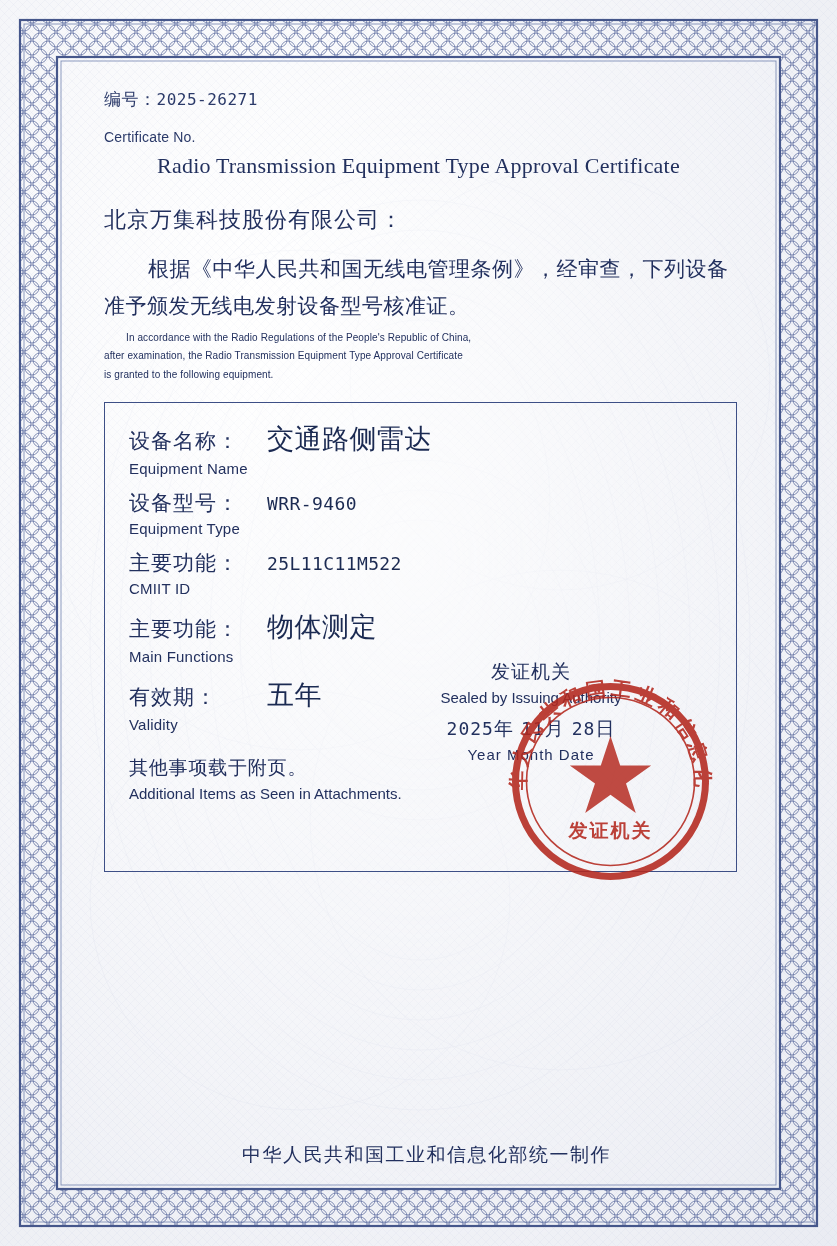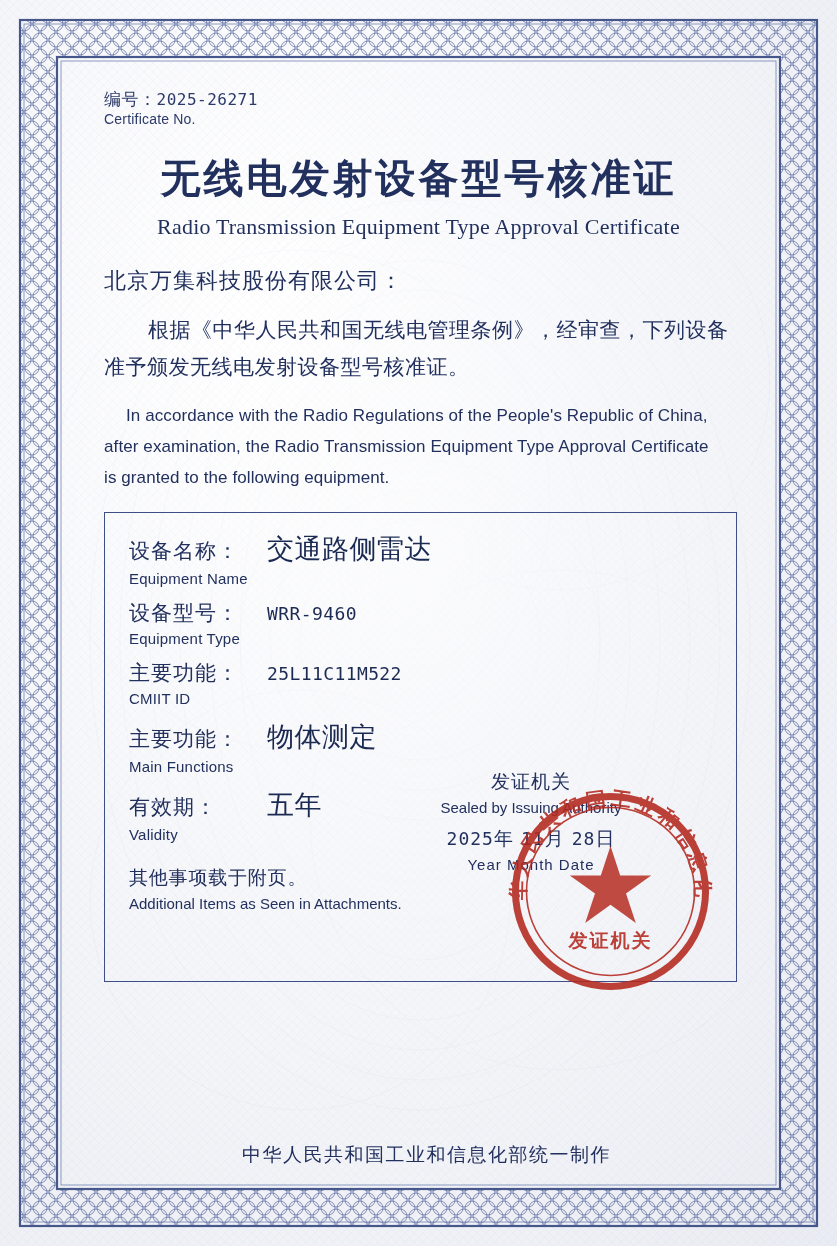--- a/index.html
+++ b/index.html
@@ -50,21 +50,21 @@
     font-family: "DejaVu Sans", sans-serif;
   }
   .cert-no .line1 .num {
     font-family: "DejaVu Sans Mono", monospace;
     font-size: 16px;
     letter-spacing: 0.5px;
   }
   .cert-no .line2 {
     font-size: 14px;
     color: #2b3a69;
-    margin-top: 0;
+    margin-top: 18px;
     letter-spacing: 0.2px;
   }
 
   .title-cn {
     text-align: center;
     font-family: "DejaVu Sans", sans-serif;
     font-weight: bold;
     font-size: 40px;
     letter-spacing: 3px;
     color: #22305e;
@@ -94,24 +94,24 @@
     margin-right: 14px;
     font-family: "DejaVu Sans", sans-serif;
     font-size: 21px;
     line-height: 1.75;
     color: #22305e;
     text-indent: 44px;
     letter-spacing: 0.5px;
   }
 
   .para-en {
-    margin-top: 14px;
+    margin-top: 4px;
     margin-left: 18px;
     margin-right: 6px;
-    font-size: 17px;
+    font-size: 10px;
     line-height: 1.85;
     color: #22305e;
     letter-spacing: 0.1px;
   }
   .para-en .indent { padding-left: 22px; }
 
   .info-box {
     position: relative;
     margin: 18px 14px 0 18px;
     border: 1.5px solid #3d4f86;
@@ -282,21 +282,20 @@
 
   <div class="content">
 
     <div class="cert-no">
       <div class="line1">
         <span>编号：</span><span class="num">2025-26271</span>
       </div>
       <div class="line2">Certificate No.</div>
     </div>
 
-    <div class="title-cn">无线电发射设备型号核准证</div>
     <div class="title-en">Radio Transmission Equipment Type Approval Certificate</div>
 
     <div class="addressee">北京万集科技股份有限公司：</div>
 
     <div class="para-cn">根据《中华人民共和国无线电管理条例》，经审查，下列设备准予颁发无线电发射设备型号核准证。</div>
 
     <div class="para-en">
       <div class="indent">In accordance with the Radio Regulations of the People's Republic of China,</div>
       <div>after examination, the Radio Transmission Equipment Type Approval Certificate</div>
       <div>is granted  to the following equipment.</div>

